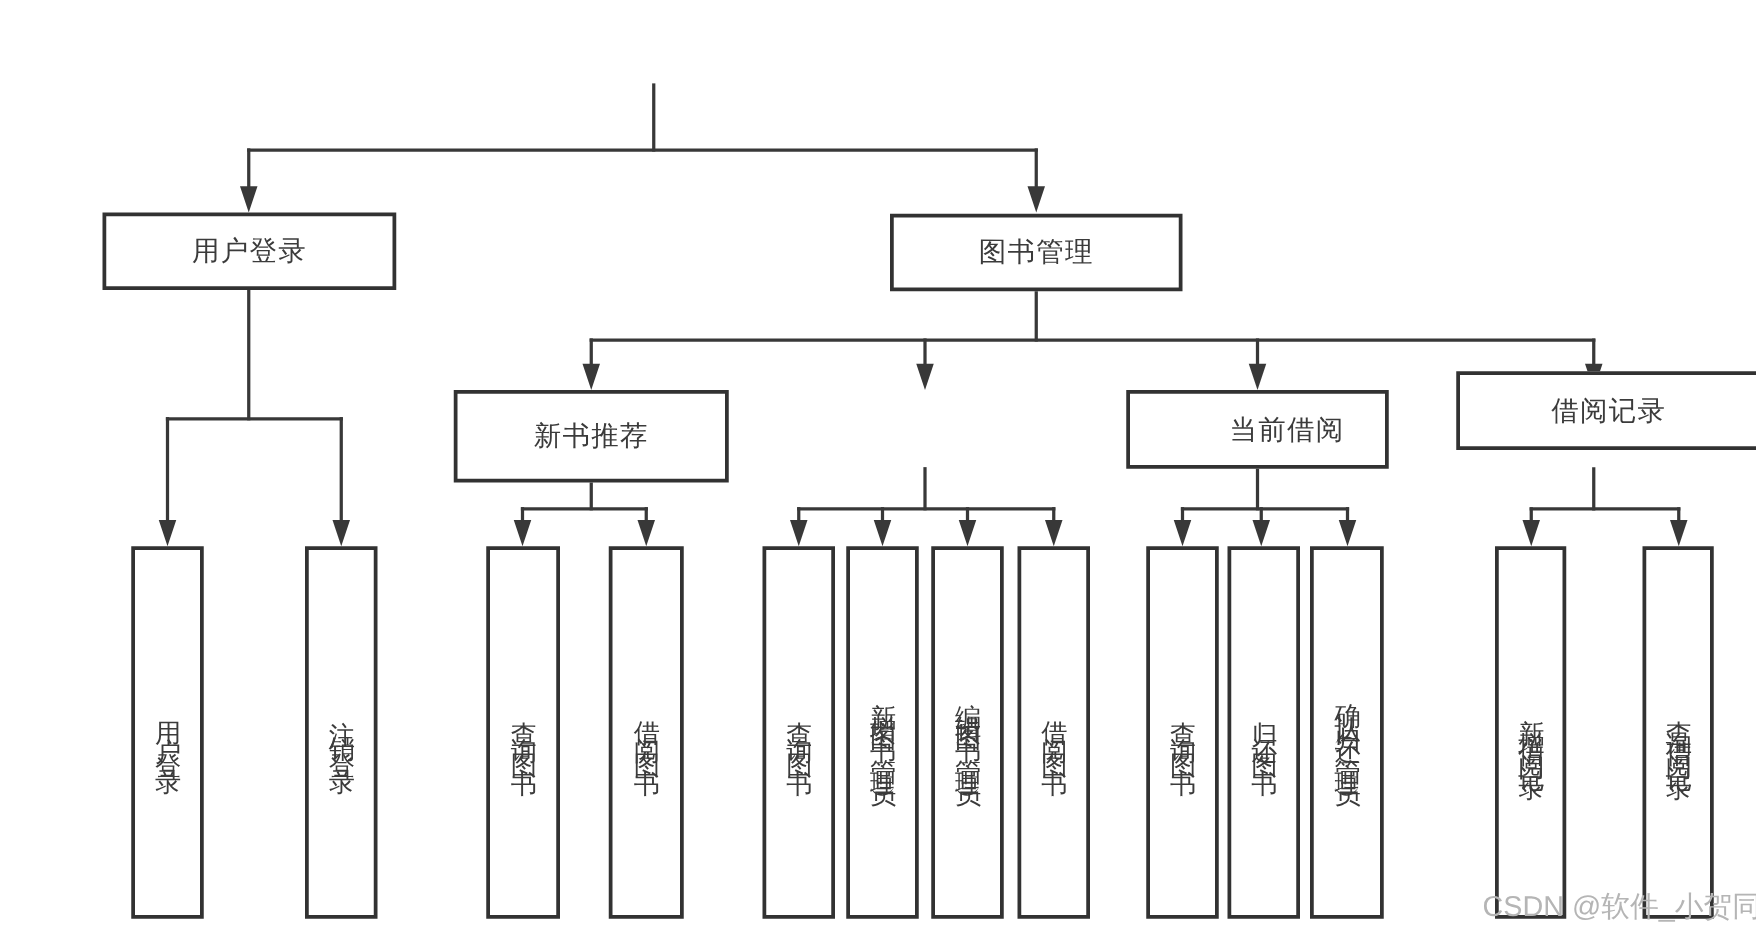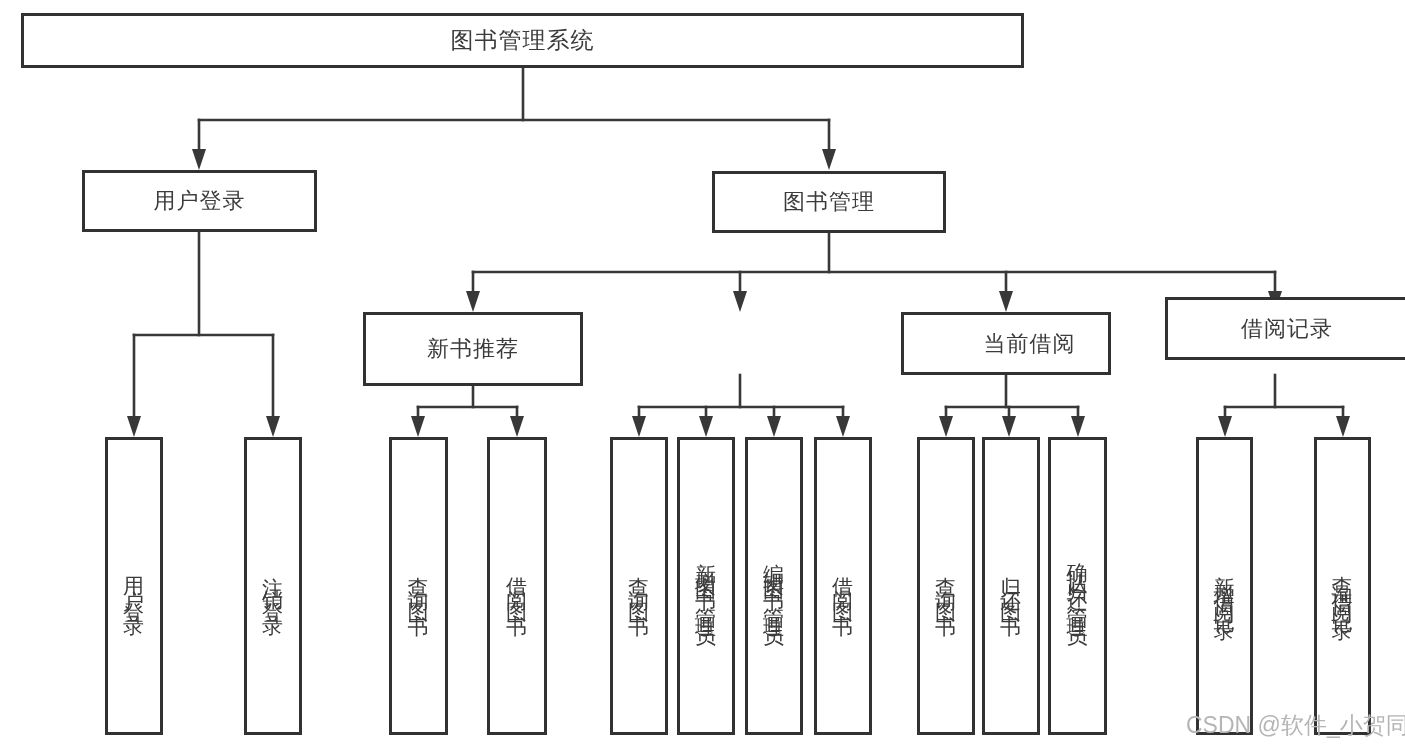--- a/index.html
+++ b/index.html
@@ -130,21 +130,20 @@
     <g>
       <line x1="1275" y1="375" x2="1275" y2="407"></line>
       <line x1="1225" y1="407" x2="1343" y2="407"></line>
       <line x1="1225" y1="407" x2="1225" y2="419"></line>
       <polygon points="1218,416 1232,416 1225,437"></polygon>
       <line x1="1343" y1="407" x2="1343" y2="419"></line>
       <polygon points="1336,416 1350,416 1343,437"></polygon>
     </g>
   </svg>
 
-  <div class="node hnode root" style="left:21px; top:13px; width:1003px; height:55px;">图书管理系统</div>
 
   <div class="node hnode" style="left:82px; top:170px; width:235px; height:62px;">用户登录</div>
   <div class="node hnode" style="left:712px; top:171px; width:234px; height:62px;text-align:right;">图书管理</div>
 
   <div class="node hnode" style="left:363px; top:312px; width:220px; height:74px;">新书推荐</div>
   <div class="node hnode" style="left:901px; top:312px; width:210px; height:63px;padding-left:47px;">当前借阅</div>
   <div class="node hnode" style="left:1165px; top:297px; width:244px; height:63px;">借阅记录</div>
 
   <div class="node vnode" style="left:105px; top:437px; width:58px; height:298px;">
     <span class="vtext short">用户登录</span>

